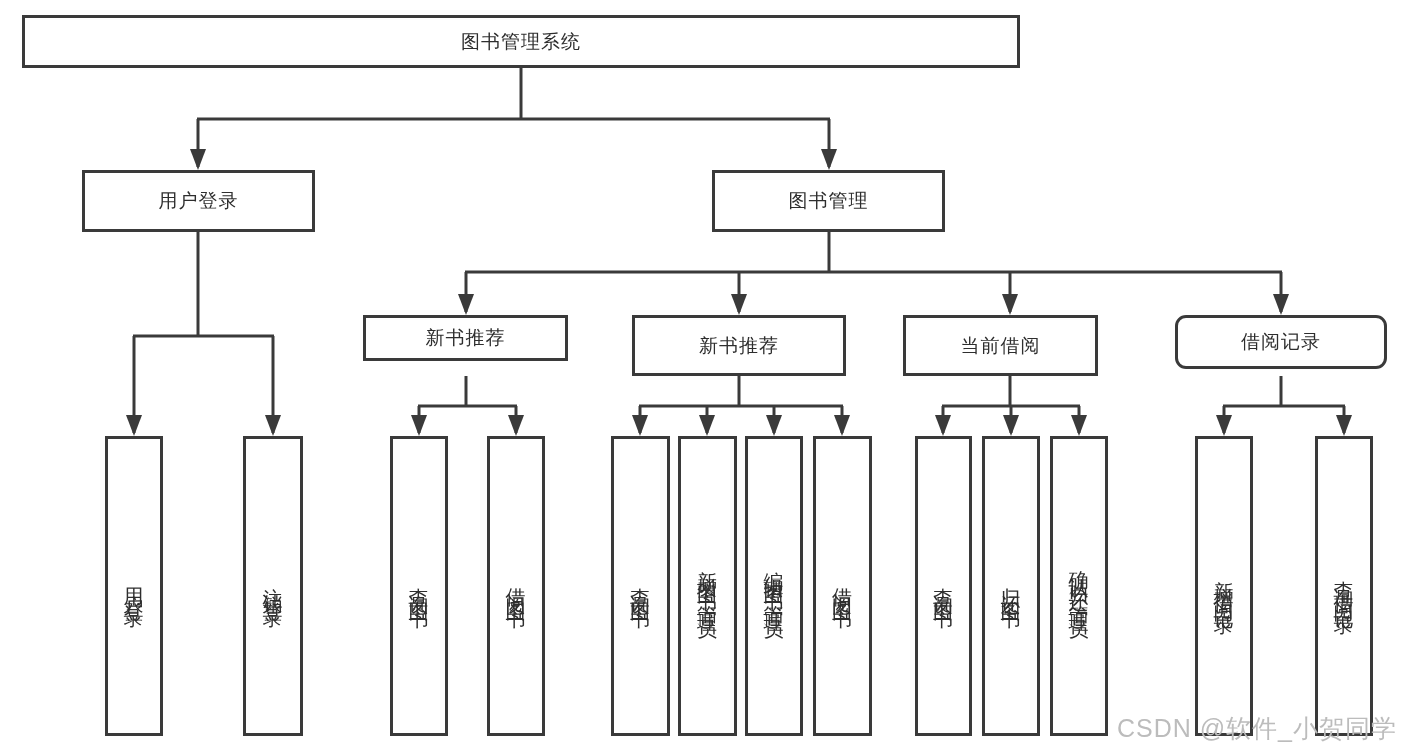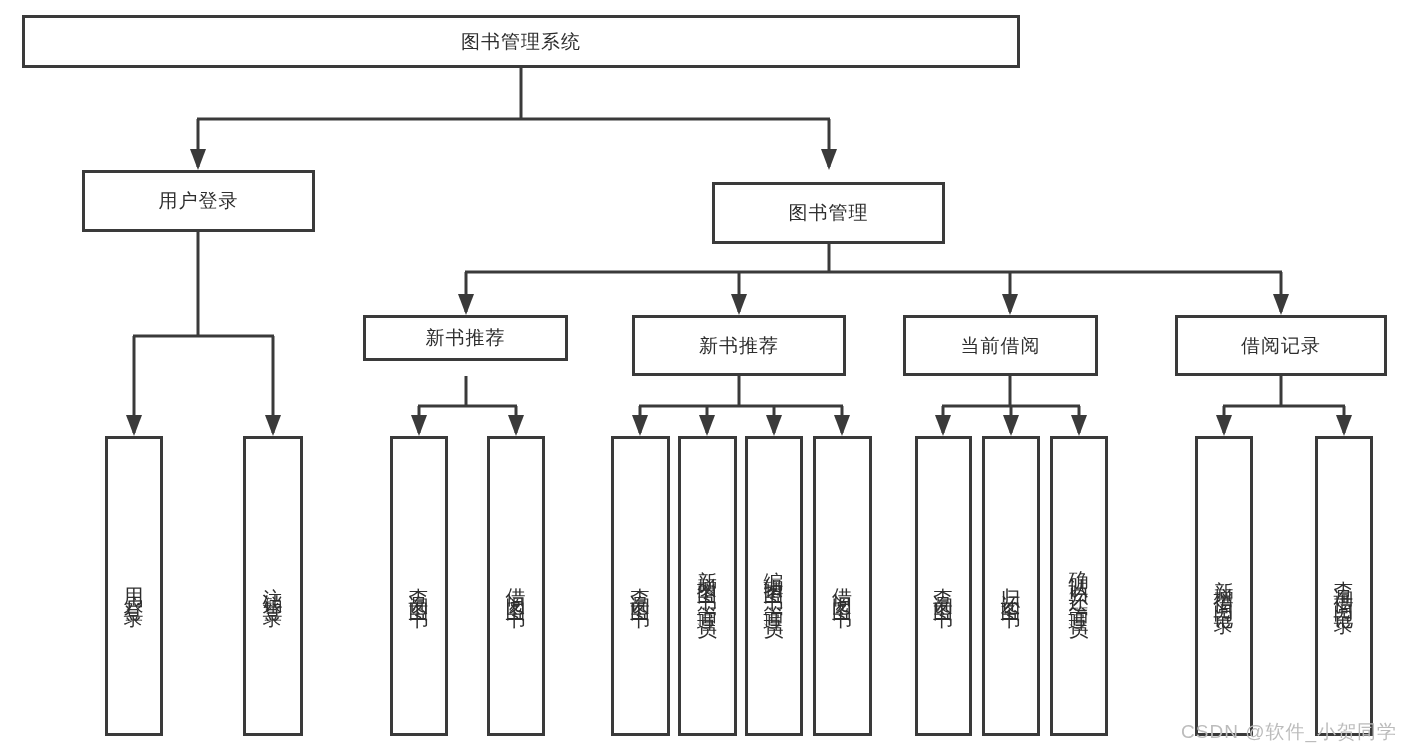--- a/index.html
+++ b/index.html
@@ -36,21 +36,21 @@
   .leaf{
     writing-mode:vertical-lr;
     font-size:20px;
     letter-spacing:7px;
     line-height:1;
   }
   #watermark{
     position:absolute;
     right:8px;bottom:2px;
     color:var(--watermark);
-    font-size:19px;
+    font-size:25px;
     letter-spacing:1px;
     white-space:nowrap;
   }
 </style>
 </head>
 <body>
 
 <div id="stage">
 
   <svg id="connectors" viewBox="0 0 1405 747" xmlns="http://www.w3.org/2000/svg">
@@ -125,26 +125,26 @@
       <line x1="1224" y1="406" x2="1224" y2="433"></line>
       <polygon points="1216,415 1232,415 1224,436"></polygon>
       <line x1="1344" y1="406" x2="1344" y2="433"></line>
       <polygon points="1336,415 1352,415 1344,436"></polygon>
     </g>
   </svg>
 
   <div class="node" style="left:22px;top:15px;width:998px;height:53px;">图书管理系统</div>
 
   <div class="node" style="left:82px;top:170px;width:233px;height:62px;">用户登录</div>
-  <div class="node" style="left:712px;top:170px;width:233px;height:62px;margin-top:12px;">图书管理</div>
+  <div class="node" style="left:712px;top:170px;width:233px;height:62px;">图书管理</div>
 
   <div class="node" style="left:363px;top:315px;width:205px;height:46px;">新书推荐</div>
   <div class="node" style="left:632px;top:315px;width:214px;height:61px;">新书推荐</div>
   <div class="node" style="left:903px;top:315px;width:195px;height:61px;">当前借阅</div>
-  <div class="node" style="left:1175px;top:315px;width:212px;height:61px;">借阅记录</div>
+  <div class="node" style="left:1175px;top:315px;width:212px;height:54px;border-radius:11px;">借阅记录</div>
 
   <div class="node leaf" style="left:105px;top:436px;width:58px;height:300px;">用户登录</div>
   <div class="node leaf" style="left:243px;top:436px;width:60px;height:300px;">注销登录</div>
 
   <div class="node leaf" style="left:390px;top:436px;width:58px;height:300px;">查询图书</div>
   <div class="node leaf" style="left:487px;top:436px;width:58px;height:300px;">借阅图书</div>
 
   <div class="node leaf" style="left:611px;top:436px;width:59px;height:300px;">查询图书</div>
   <div class="node leaf" style="left:678px;top:436px;width:59px;height:300px;">新增图书（管理员）</div>
   <div class="node leaf" style="left:745px;top:436px;width:58px;height:300px;">编辑图书（管理员）</div>

